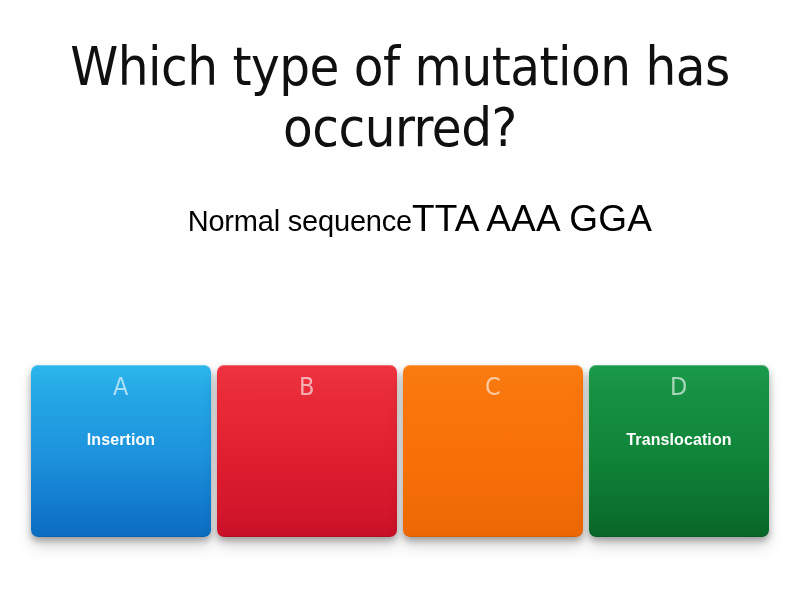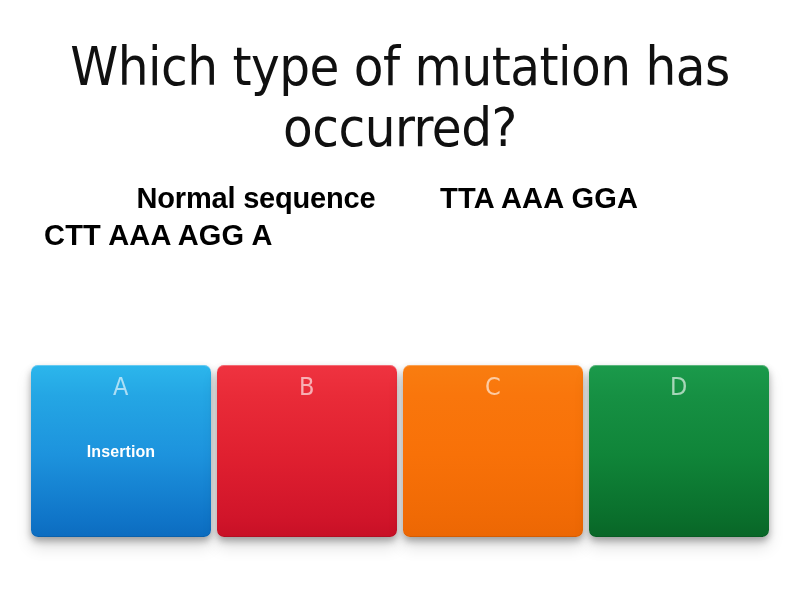--- a/index.html
+++ b/index.html
@@ -16,20 +16,21 @@
   }
 
   #quiz-slide {
     width: 800px;
     height: 600px;
     position: relative;
     display: flex;
     flex-direction: column;
     align-items: center;
     box-sizing: border-box;
+    gap: 15px;
   }
 
   
   #question-title {
     width: 760px;
     margin-top: 36px;
     text-align: center;
     color: #101010;
     font-family: "DejaVu Sans Condensed", "Liberation Sans Narrow", "Liberation Sans", sans-serif;
     font-size: 54px;
@@ -50,30 +51,29 @@
   }
   .sequence-row {
     display: flex;
     align-items: baseline;
     justify-content: flex-start;
     width: 712px;
     line-height: 1.28;
   }
   .sequence-label {
     font-size: 29px;
-    font-weight: 700;
-    text-align: center;
+    font-weight: 400;
+    text-align: right;
     width: 368px;
     flex: 0 0 368px;
     letter-spacing: -0.2px;
-    margin-left: 28px;
   }
   .sequence-value {
-    font-size: 29px;
-    font-weight: 700;
+    font-size: 37px;
+    font-weight: 400;
     text-align: center;
     letter-spacing: 0.2px;
   }
 
   
   #answers-row {
     position: absolute;
     left: 31px;
     top: 365px;
     width: 738px;
@@ -108,21 +108,21 @@
     font-weight: 300;
     color: rgba(255,255,255,0.62);
     font-family: "DejaVu Sans Condensed", "Liberation Sans", sans-serif;
     line-height: 1.1;
     letter-spacing: 0.5px;
     position: relative;
     z-index: 2;
   }
   .answer-text {
     position: absolute;
-    top: 78px;
+    top: 66px;
     left: 0;
     right: 0;
     text-align: center;
     font-size: 16px;
     font-weight: 700;
     color: #ffffff;
     letter-spacing: 0.1px;
     z-index: 2;
     padding: 0 6px;
     box-sizing: border-box;
@@ -142,21 +142,20 @@
   <div id="question-title">Which type of mutation has occurred?</div>
 
   <div id="sequence-block">
 
     <div class="sequence-row">
       <span class="sequence-label">Normal sequence</span>
       <span class="sequence-value">TTA AAA GGA</span>
     </div>
 
     <div class="sequence-row">
-      <span class="sequence-value">CTT AAA AGG A</span>
     </div>
 
   </div>
 
   <div id="answers-row">
 
     <div class="answer-card card-a">
       <span class="answer-letter">A</span>
       <span class="answer-text">Insertion</span>
     </div>
@@ -164,17 +163,18 @@
     <div class="answer-card card-b">
       <span class="answer-letter">B</span>
     </div>
 
     <div class="answer-card card-c">
       <span class="answer-letter">C</span>
     </div>
 
     <div class="answer-card card-d">
       <span class="answer-letter">D</span>
+      <span class="answer-text">Translocation</span>
     </div>
 
   </div>
 
 </div>
 
 </body></html>

